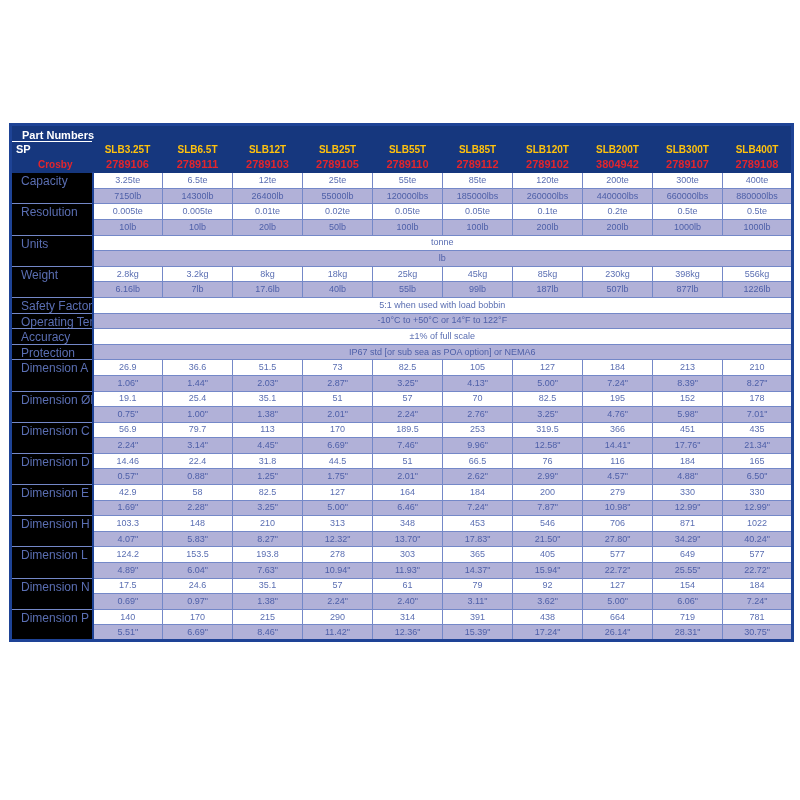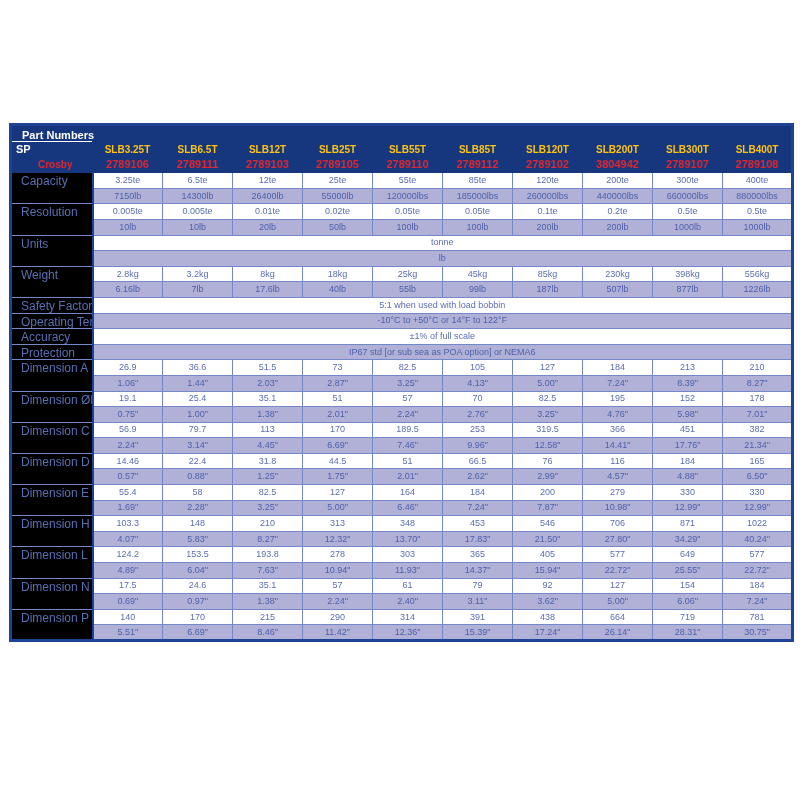--- a/index.html
+++ b/index.html
@@ -249,21 +249,21 @@
           <th class="row-label" rowspan="2">Dimension C</th>
           <td class="white">56.9</td>
           <td class="white">79.7</td>
           <td class="white">113</td>
           <td class="white">170</td>
           <td class="white">189.5</td>
           <td class="white">253</td>
           <td class="white">319.5</td>
           <td class="white">366</td>
           <td class="white">451</td>
-          <td class="white">382</td>
+          <td class="white">435</td>
         </tr>
         <tr>
           <td class="lav">2.24"</td>
           <td class="lav">3.14"</td>
           <td class="lav">4.45"</td>
           <td class="lav">6.69"</td>
           <td class="lav">7.46"</td>
           <td class="lav">9.96"</td>
           <td class="lav">12.58"</td>
           <td class="lav">14.41"</td>
@@ -290,21 +290,21 @@
           <td class="lav">1.75"</td>
           <td class="lav">2.01"</td>
           <td class="lav">2.62"</td>
           <td class="lav">2.99"</td>
           <td class="lav">4.57"</td>
           <td class="lav">4.88"</td>
           <td class="lav">6.50"</td>
         </tr>
         <tr>
           <th class="row-label" rowspan="2">Dimension E</th>
-          <td class="white">55.4</td>
+          <td class="white">42.9</td>
           <td class="white">58</td>
           <td class="white">82.5</td>
           <td class="white">127</td>
           <td class="white">164</td>
           <td class="white">184</td>
           <td class="white">200</td>
           <td class="white">279</td>
           <td class="white">330</td>
           <td class="white">330</td>
         </tr>

